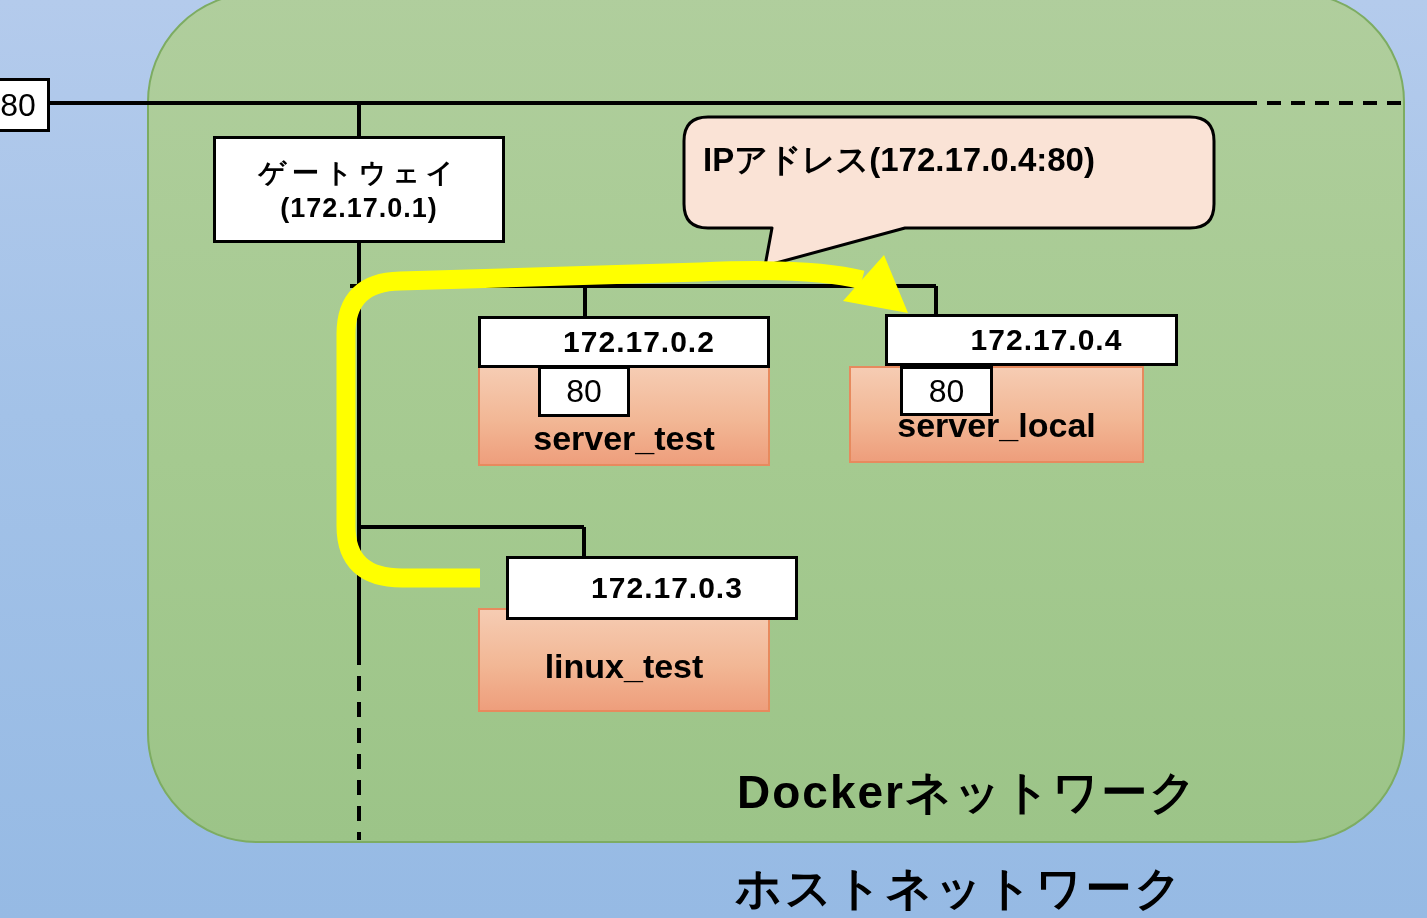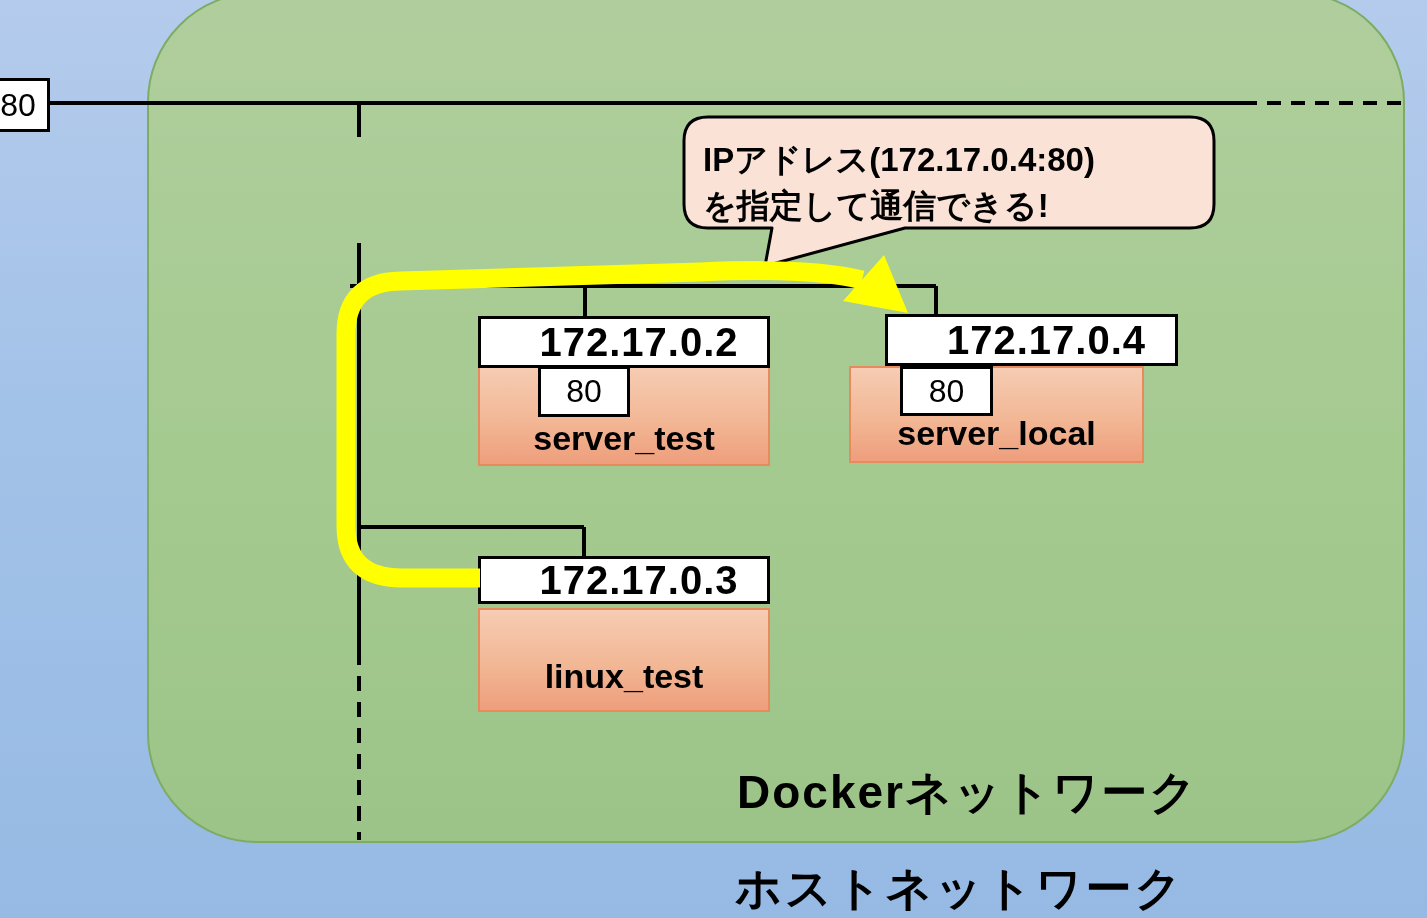--- a/index.html
+++ b/index.html
@@ -14,21 +14,21 @@
     background:linear-gradient(180deg,#b0ce9d 0%,#a5ca90 55%,#9cc488 100%);
     z-index:0;
   }
   svg.under{position:absolute;left:0;top:0;z-index:1;}
   svg.over{position:absolute;left:0;top:0;z-index:3;pointer-events:none;}
   .wbox{
     position:absolute;background:#ffffff;border:3px solid #000;box-sizing:border-box;
     display:flex;align-items:center;justify-content:center;z-index:2;
     color:#000;
   }
-  .ipbox{font-weight:bold;font-size:40px;letter-spacing:1px;padding-left:30px;}
+  .ipbox{font-weight:bold;font-size:30px;letter-spacing:1px;padding-left:30px;}
   .portbox{font-size:32px;font-weight:normal;}
   .cbody{
     position:absolute;box-sizing:border-box;z-index:2;
     background:linear-gradient(180deg,#f6ccb3 0%,#f2b795 55%,#ee9e7c 100%);
     border:2px solid #e78a5e;
     display:flex;align-items:flex-end;justify-content:center;
     font-weight:bold;font-size:34px;color:#000;
   }
   .gateway{flex-direction:column;font-weight:bold;text-align:center;}
   .gw-name{font-size:27px;letter-spacing:6px;line-height:36px;}
@@ -60,55 +60,58 @@
     <path d="M 585 286 V 318" stroke="#000" stroke-width="4" fill="none"></path>
     <path d="M 936 286 V 316" stroke="#000" stroke-width="4" fill="none"></path>
     <path d="M 357 527 H 584" stroke="#000" stroke-width="4" fill="none"></path>
     <path d="M 584 527 V 558" stroke="#000" stroke-width="4" fill="none"></path>
   </svg>
 
   <div class="wbox portbox" style="left:-14px;top:78px;width:64px;height:54px;">
     <span>80</span>
   </div>
 
+  <div class="wbox gateway" style="left:213px;top:136px;width:292px;height:107px;">
+    <div class="gw-name">ゲートウェイ</div>
+    <div class="gw-ip">(172.17.0.1)</div>
+  </div>
 
   <div class="cbody" style="left:478px;top:366px;width:292px;height:100px;padding-bottom:6px;align-items:flex-end;">
     <span>server_test</span>
   </div>
   <div class="wbox ipbox" style="left:478px;top:316px;width:292px;height:52px;">
     <span>172.17.0.2</span>
   </div>
   <div class="wbox portbox" style="left:538px;top:366px;width:92px;height:51px;">
     <span>80</span>
   </div>
 
-  <div class="cbody" style="left:849px;top:366px;width:295px;height:97px;padding-bottom:8px;">
+  <div class="cbody" style="left:849px;top:366px;width:295px;height:97px;padding-bottom:16px;">
     <span>server_local</span>
   </div>
   <div class="wbox ipbox" style="left:849px;top:314px;width:293px;height:52px;margin-left:36px;">
     <span>172.17.0.4</span>
   </div>
   <div class="wbox portbox" style="left:900px;top:366px;width:93px;height:50px;">
     <span>80</span>
   </div>
 
-  <div class="cbody" style="left:478px;top:608px;width:292px;height:104px;padding-bottom:14px;">
+  <div class="cbody" style="left:478px;top:608px;width:292px;height:104px;padding-bottom:24px;">
     <span>linux_test</span>
   </div>
-  <div class="wbox ipbox" style="left:478px;top:556px;width:292px;height:48px;">
+  <div class="wbox ipbox" style="left:506px;top:556px;width:292px;height:64px;">
     <span>172.17.0.3</span>
   </div>
 
   <svg class="over" width="1427" height="918" viewBox="0 0 1427 918">
     <path d="M 708 117 H 1190 Q 1214 117 1214 141 V 204 Q 1214 228 1190 228 L 905 228 L 765 266 L 772 228 L 708 228 Q 684 228 684 204 V 141 Q 684 117 708 117 Z" fill="#fae3d6" stroke="#000" stroke-width="3" stroke-linejoin="round"></path>
     <path d="M 480 578 L 402 578 Q 346 578 346 526 L 346 334 Q 346 282 400 281 L 700 272 Q 812 267 862 280" fill="none" stroke="#ffff00" stroke-width="19" stroke-linecap="butt"></path>
     <polygon points="884,255 908,313 843,301" fill="#ffff00"></polygon>
   </svg>
 
   <div class="callout-text">
     <div>IPアドレス(172.17.0.4:80)</div>
-    <div>を指定して通信できる!</div>
   </div>
 
   <div class="net-label docker">Dockerネットワーク</div>
   <div class="net-label host">ホストネットワーク</div>
 
 </div>
 
 </body></html>

